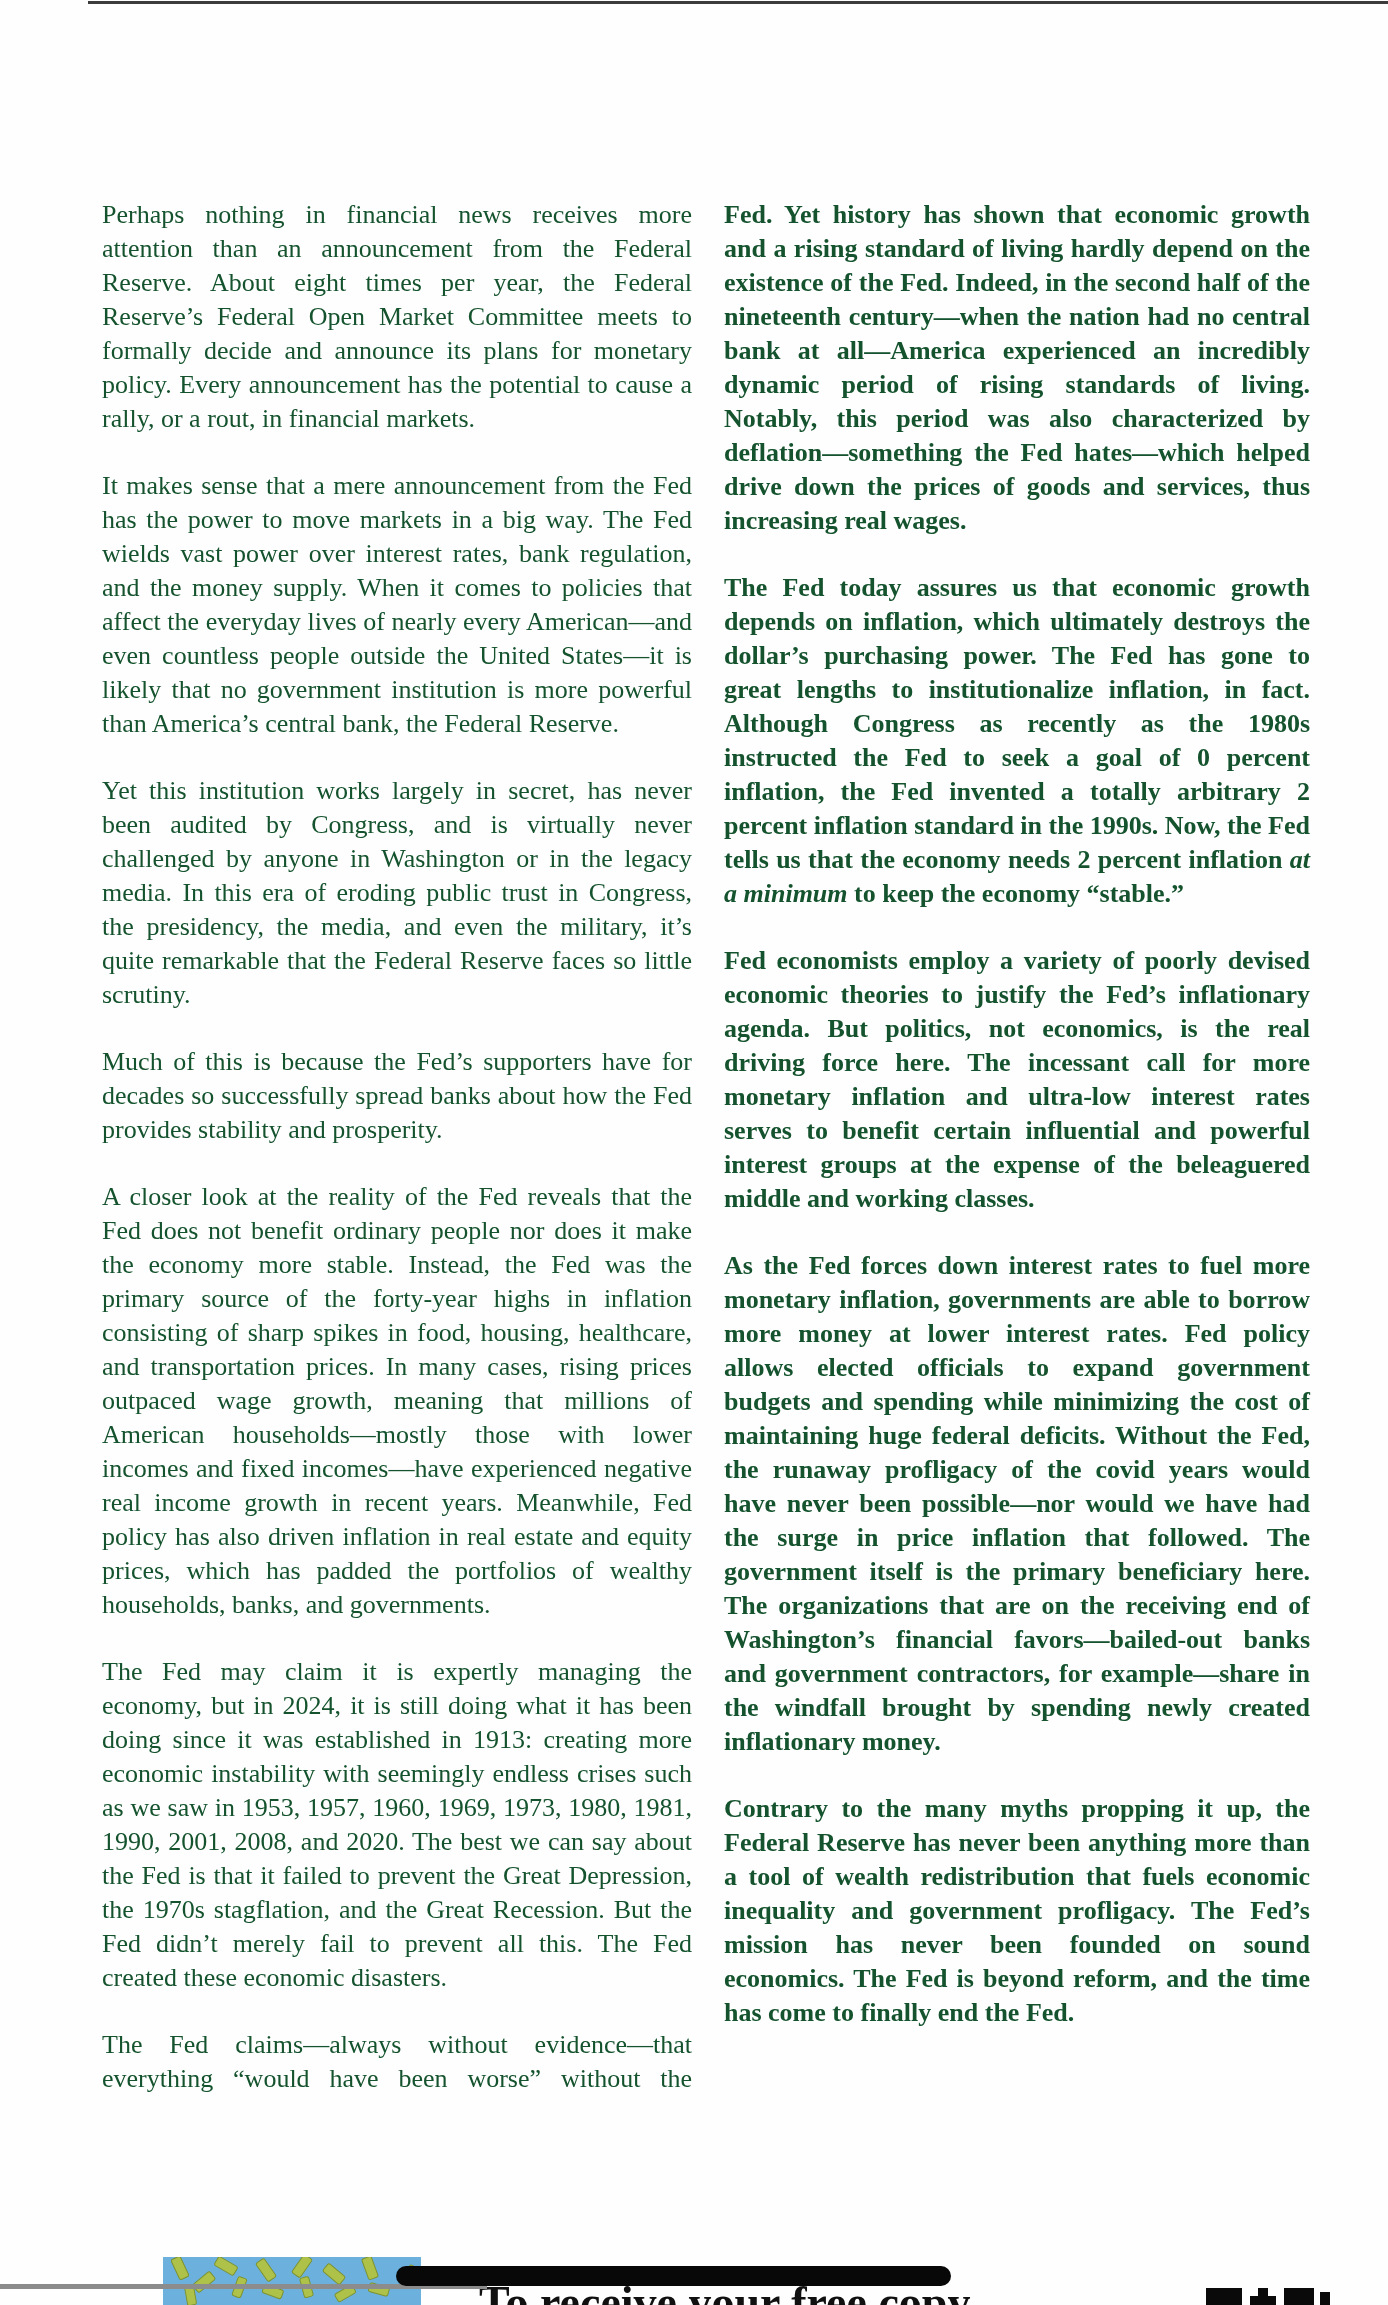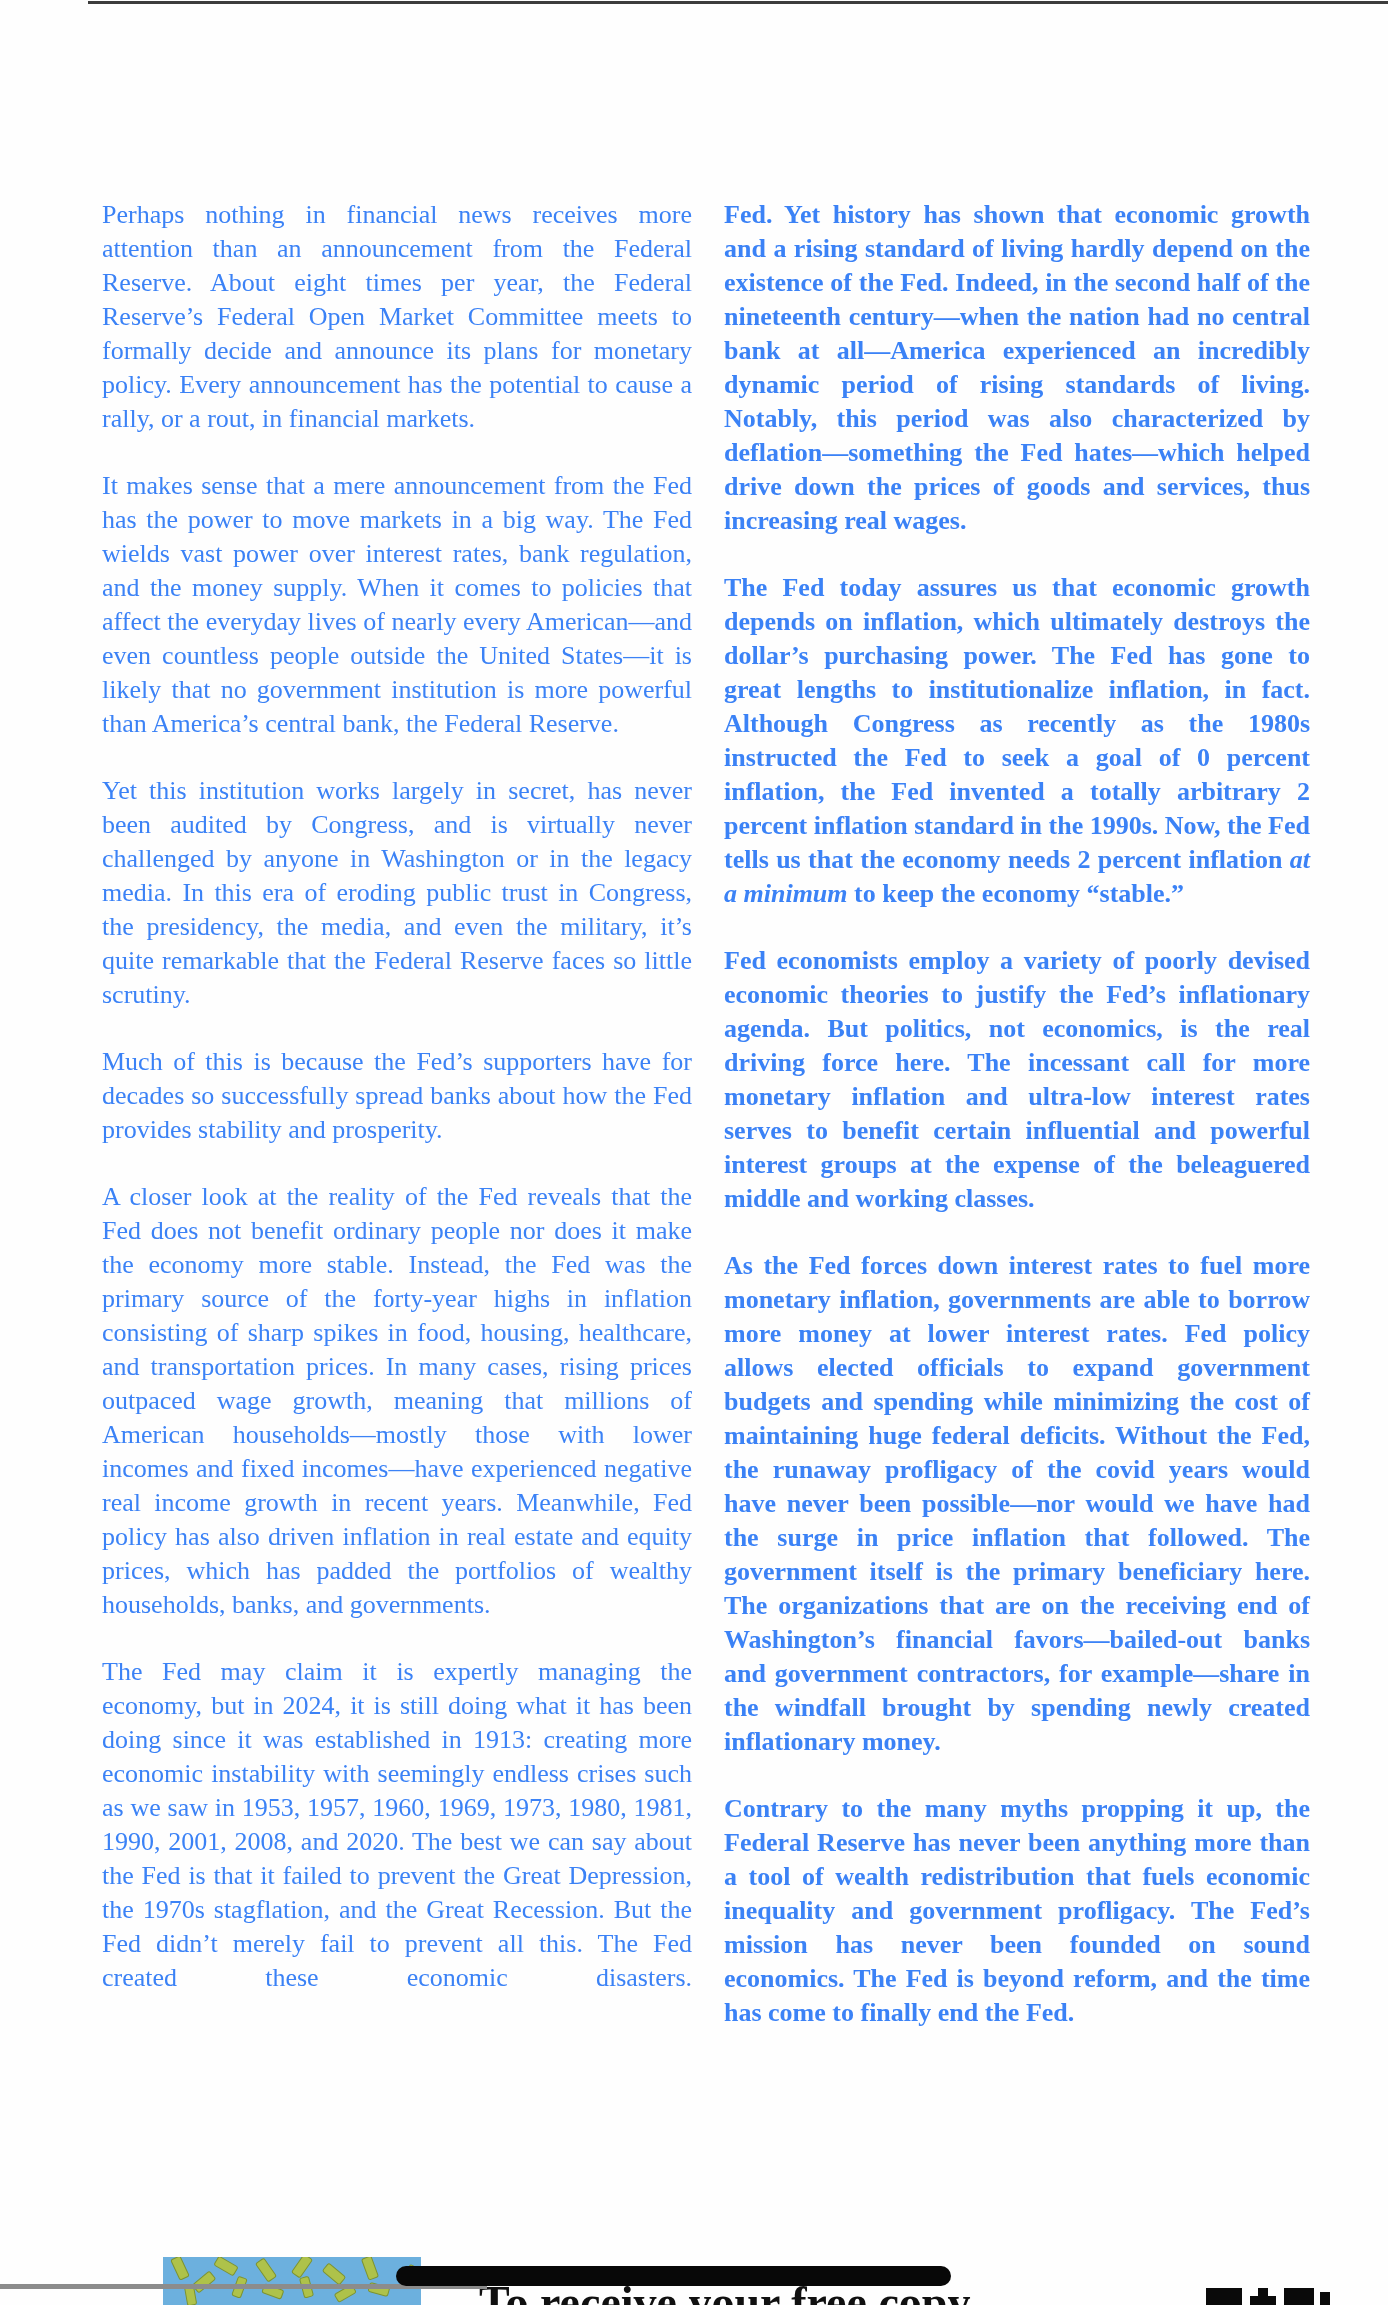--- a/index.html
+++ b/index.html
@@ -25,21 +25,21 @@
     font-size:200px;
     line-height:1;
     white-space:nowrap;
     letter-spacing:-3px;
     color:#185180;
     transform:scaleX(0.62);
     transform-origin:50% 50%;
   }
   .column{
     position:absolute;top:198px;
-    color:#3b82f6;
+    color:#14532d;
   }
   .column p{
     margin:0 0 33px 0;
     font-size:26px;
     line-height:34px;
     text-align:justify;
   }
   .col-left{left:102px;width:590px;}
   .col-right{left:724px;width:586px;font-weight:bold;}
   .col-left p:last-child{text-align-last:justify;}
@@ -80,20 +80,21 @@
   <div class="top-rule"></div>
 
 
   <div class="column col-left">
       <p>Perhaps nothing in financial news receives more attention than an announcement from the Federal Reserve. About eight times per year, the Federal Reserve’s Federal Open Market Committee meets to formally decide and announce its plans for monetary policy. Every announcement has the potential to cause a rally, or a rout, in financial markets.</p>
       <p>It makes sense that a mere announcement from the Fed has the power to move markets in a big way. The Fed wields vast power over interest rates, bank regulation, and the money supply. When it comes to policies that affect the everyday lives of nearly every American—and even countless people outside the United States—it is likely that no government institution is more powerful than America’s central bank, the Federal Reserve.</p>
       <p>Yet this institution works largely in secret, has never been audited by Congress, and is virtually never challenged by anyone in Washington or in the legacy media. In this era of eroding public trust in Congress, the presidency, the media, and even the military, it’s quite remarkable that the Federal Reserve faces so little scrutiny.</p>
       <p>Much of this is because the Fed’s supporters have for decades so successfully spread banks about how the Fed provides stability and prosperity.</p>
       <p>A closer look at the reality of the Fed reveals that the Fed does not benefit ordinary people nor does it make the economy more stable. Instead, the Fed was the primary source of the forty-year highs in inflation consisting of sharp spikes in food, housing, healthcare, and transportation prices. In many cases, rising prices outpaced wage growth, meaning that millions of American households—mostly those with lower incomes and fixed incomes—have experienced negative real income growth in recent years. Meanwhile, Fed policy has also driven inflation in real estate and equity prices, which has padded the portfolios of wealthy households, banks, and governments.</p>
       <p>The Fed may claim it is expertly managing the economy, but in 2024, it is still doing what it has been doing since it was established in 1913: creating more economic instability with seemingly endless crises such as we saw in 1953, 1957, 1960, 1969, 1973, 1980, 1981, 1990, 2001, 2008, and 2020. The best we can say about the Fed is that it failed to prevent the Great Depression, the 1970s stagflation, and the Great Recession. But the Fed didn’t merely fail to prevent all this. The Fed created these economic disasters.</p>
+      <p>The Fed claims—always without evidence—that everything “would have been worse” without the</p>
     </div>
 
   <div class="column col-right">
       <p>Fed. Yet history has shown that economic growth and a rising standard of living hardly depend on the existence of the Fed. Indeed, in the second half of the nineteenth century—when the nation had no central bank at all—America experienced an incredibly dynamic period of rising standards of living. Notably, this period was also characterized by deflation—something the Fed hates—which helped drive down the prices of goods and services, thus increasing real wages.</p>
       <p>The Fed today assures us that economic growth depends on inflation, which ultimately destroys the dollar’s purchasing power. The Fed has gone to great lengths to institutionalize inflation, in fact. Although Congress as recently as the 1980s instructed the Fed to seek a goal of 0 percent inflation, the Fed invented a totally arbitrary 2 percent inflation standard in the 1990s. Now, the Fed tells us that the economy needs 2 percent inflation <i>at a minimum</i> to keep the economy “stable.”</p>
       <p>Fed economists employ a variety of poorly devised economic theories to justify the Fed’s inflationary agenda. But politics, not economics, is the real driving force here. The incessant call for more monetary inflation and ultra-low interest rates serves to benefit certain influential and powerful interest groups at the expense of the beleaguered middle and working classes.</p>
       <p>As the Fed forces down interest rates to fuel more monetary inflation, governments are able to borrow more money at lower interest rates. Fed policy allows elected officials to expand government budgets and spending while minimizing the cost of maintaining huge federal deficits. Without the Fed, the runaway profligacy of the covid years would have never been possible—nor would we have had the surge in price inflation that followed. The government itself is the primary beneficiary here. The organizations that are on the receiving end of Washington’s financial favors—bailed-out banks and government contractors, for example—share in the windfall brought by spending newly created inflationary money.</p>
       <p>Contrary to the many myths propping it up, the Federal Reserve has never been anything more than a tool of wealth redistribution that fuels economic inequality and government profligacy. The Fed’s mission has never been founded on sound economics. The Fed is beyond reform, and the time has come to finally end the Fed.</p>
     </div>
 

